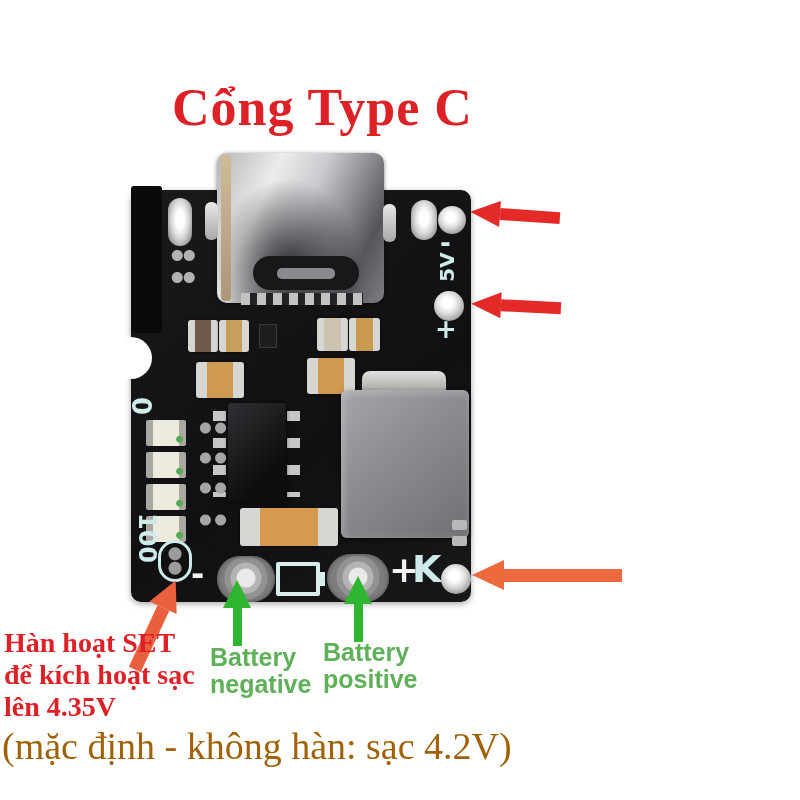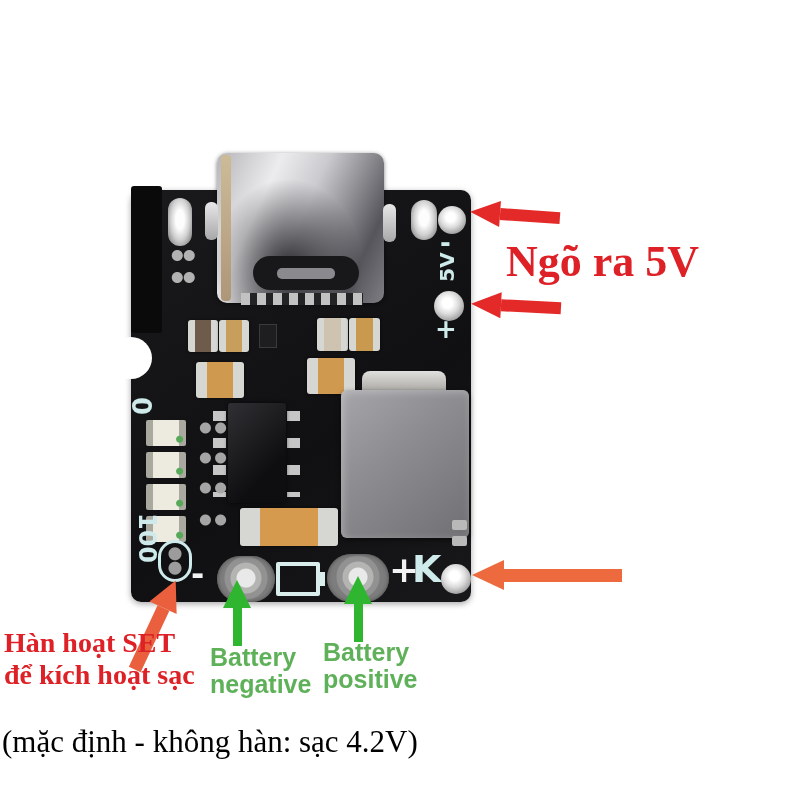--- a/index.html
+++ b/index.html
@@ -3,21 +3,21 @@
 <meta charset="utf-8">
 <style>
   html,body{margin:0;padding:0;background:#ffffff;}
   .page{position:relative;width:800px;height:800px;background:#ffffff;overflow:hidden;
         font-family:"Liberation Sans",sans-serif;}
   
   .t-red{color:#dd2127;font-family:"Liberation Serif",serif;font-weight:bold;}
   .title{position:absolute;left:172px;top:78px;font-size:52px;letter-spacing:1px;}
   .out5v{position:absolute;left:506px;top:236px;font-size:44px;}
   .setnote{position:absolute;left:4px;top:627px;font-size:28px;line-height:32px;}
-  .defnote{position:absolute;left:2px;top:724px;font-size:31px;color:#000000;
+  .defnote{position:absolute;left:2px;top:724px;font-size:38px;color:#a16207;
            font-family:"Liberation Serif",serif;font-weight:normal;}
   .t-orange{position:absolute;left:545px;top:547px;color:#e2a36f;font-size:26px;
             line-height:29px;font-weight:bold;}
   .t-green{position:absolute;color:#5fb159;font-size:25px;line-height:27px;font-weight:bold;}
   .batneg{left:210px;top:644px;}
   .batpos{left:323px;top:639px;}
   
   .arrow-left{position:absolute;display:flex;align-items:center;}
   .arrow-left .head{width:0;height:0;border-top:13px solid transparent;
                     border-bottom:13px solid transparent;border-right:30px solid var(--c);}
@@ -84,20 +84,21 @@
   .baticon i{position:absolute;right:-9px;top:50%;transform:translateY(-50%);width:6px;height:14px;background:#d9eded;}
   
   .silk{color:#cfeaea;font-family:"DejaVu Sans",sans-serif;font-weight:bold;line-height:1;}
   .wsilk{color:#f2f2f2;font-family:"DejaVu Sans",sans-serif;font-weight:bold;line-height:1;}
 </style>
 </head>
 <body>
 
 <div class="page">
 
+  <div class="t-red title">Cổng Type C</div>
 
   <div class="board">
     <div class="darktab"></div>
 
     <div class="usb-body"></div>
     <div class="usb-gold"></div>
     <div class="usb-tab" style="left:74px;top:12px;"></div>
     <div class="usb-tab" style="left:252px;top:14px;"></div>
     <div class="usb-open">
         <i></i>
@@ -174,33 +175,33 @@
   </div>
   <div class="arrow-up" style="--c:#2fb52f;left:344px;top:576px;">
     <div class="head"></div>
       <div class="shaft" style="height:38px;"></div>
   </div>
   <div class="arrow-up thick" style="--c:#ea5f3d;left:140px;top:576px;transform:rotate(25deg);">
     <div class="head"></div>
       <div class="shaft" style="height:68px;"></div>
   </div>
 
-  <div class="t-red out5v">Ngõ ra 5V</div>
 
 
   <div class="t-green batneg">
     <div>Battery</div>
     <div>negative</div>
   </div>
 
   <div class="t-green batpos">
     <div>Battery</div>
     <div>positive</div>
   </div>
 
   <div class="t-red setnote">
     <div>Hàn hoạt SET</div>
     <div>để kích hoạt sạc</div>
+    <div>lên 4.35V</div>
   </div>
 
   <div class="defnote">(mặc định - không hàn: sạc 4.2V)</div>
 
 </div>
 
 </body></html>

